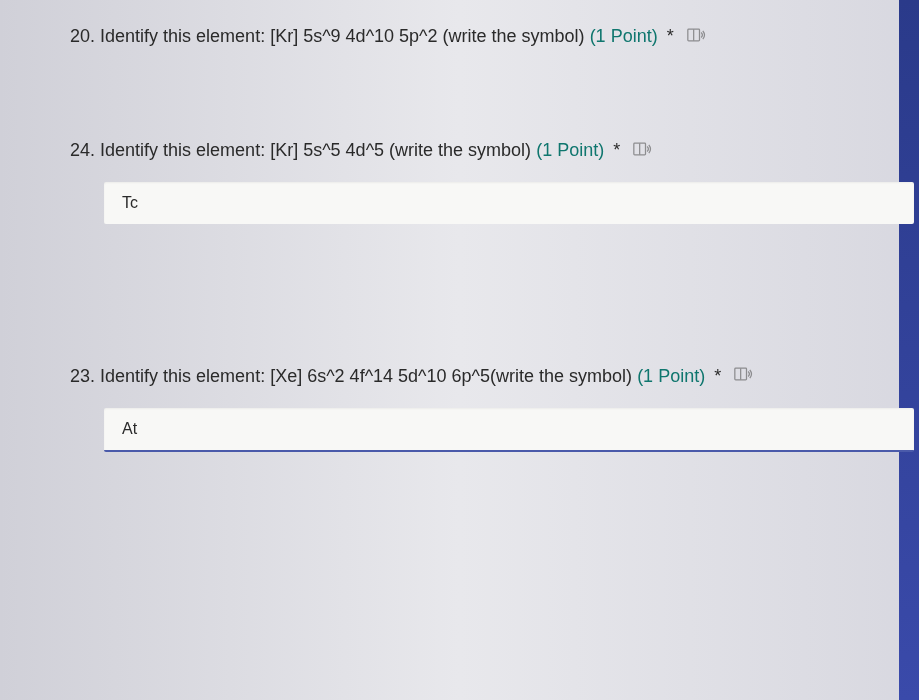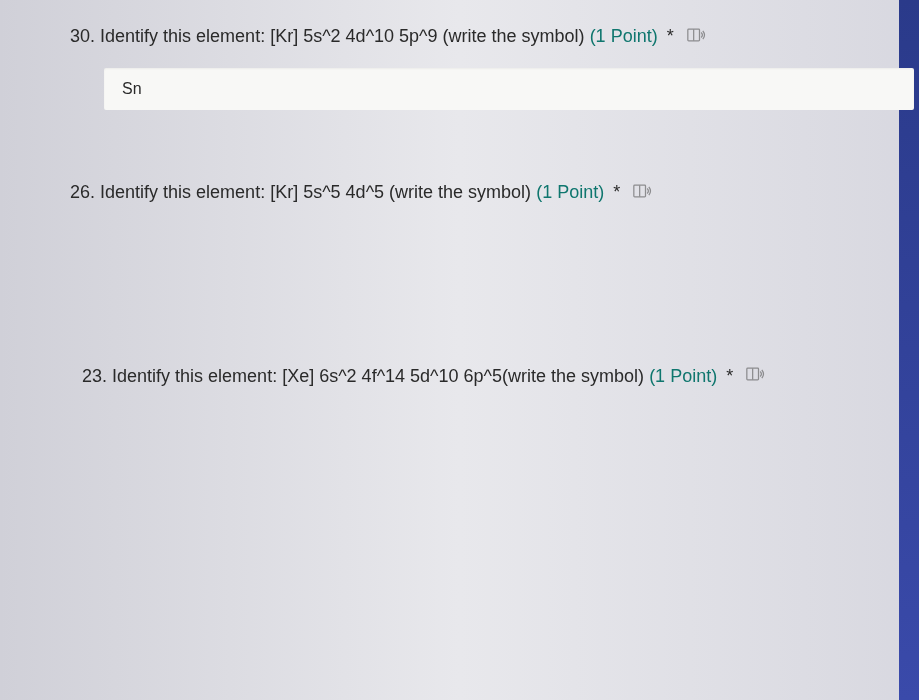--- a/index.html
+++ b/index.html
@@ -67,68 +67,69 @@
       border-radius: 2px;
       margin-left: 34px;
       box-shadow: inset 0 1px 2px rgba(0,0,0,0.05);
     }
     .answer-input.active {
       border-bottom: 2px solid #4a5aaa;
     }
     .q20 { padding-top: 24px; }
     .q21 { padding-top: 50px; }
     .q22 { padding-top: 50px; }
-    .q23 { padding-top: 50px; margin-left: 12px; }
+    .q23 { padding-top: 50px; }
   </style>
 </head>
 <body>
 
 <div class="question-block q20">
   <div class="question-text">
-    <span class="question-number">30.</span>
-    <span>Identify this element: [Kr] 5s^2 4d^10 5p^9 (write the symbol)</span>
+    <span class="question-number">20.</span>
+    <span>Identify this element: [Kr] 5s^9 4d^10 5p^2 (write the symbol)</span>
     <span class="points">(1 Point)</span>
     <span class="required">*</span>
     <span class="immersive-icon">
       <svg viewBox="0 0 24 18" fill="none" stroke="#555" stroke-width="1.5">
         <rect x="1" y="2" width="14" height="14" rx="1"></rect>
         <line x1="8" y1="2" x2="8" y2="16"></line>
         <path d="M17 6 Q20 9 17 12 M19 4 Q23 9 19 14"></path>
       </svg>
     </span>
   </div>
-  <input type="text" class="answer-input" value="Sn" style="">
 </div>
 
 <div class="question-block q21">
   <div class="question-text">
-    <span class="question-number">26.</span>
+    <span class="question-number">24.</span>
     <span>Identify this element: [Kr] 5s^5 4d^5 (write the symbol)</span>
     <span class="points">(1 Point)</span>
     <span class="required">*</span>
     <span class="immersive-icon">
       <svg viewBox="0 0 24 18" fill="none" stroke="#555" stroke-width="1.5">
         <rect x="1" y="2" width="14" height="14" rx="1"></rect>
         <line x1="8" y1="2" x2="8" y2="16"></line>
         <path d="M17 6 Q20 9 17 12 M19 4 Q23 9 19 14"></path>
       </svg>
     </span>
   </div>
+  <input type="text" class="answer-input" value="Tc" style="">
 </div>
 
 <div class="question-block q22">
 </div>
 
 <div class="question-block q23">
   <div class="question-text">
     <span class="question-number">23.</span>
     <span>Identify this element: [Xe] 6s^2 4f^14 5d^10 6p^5(write the symbol)</span>
     <span class="points">(1 Point)</span>
     <span class="required">*</span>
     <span class="immersive-icon">
       <svg viewBox="0 0 24 18" fill="none" stroke="#555" stroke-width="1.5">
         <rect x="1" y="2" width="14" height="14" rx="1"></rect>
         <line x1="8" y1="2" x2="8" y2="16"></line>
         <path d="M17 6 Q20 9 17 12 M19 4 Q23 9 19 14"></path>
       </svg>
     </span>
   </div>
+  <input type="text" class="answer-input active" value="At" style="">
 </div>
 
 </body></html>

